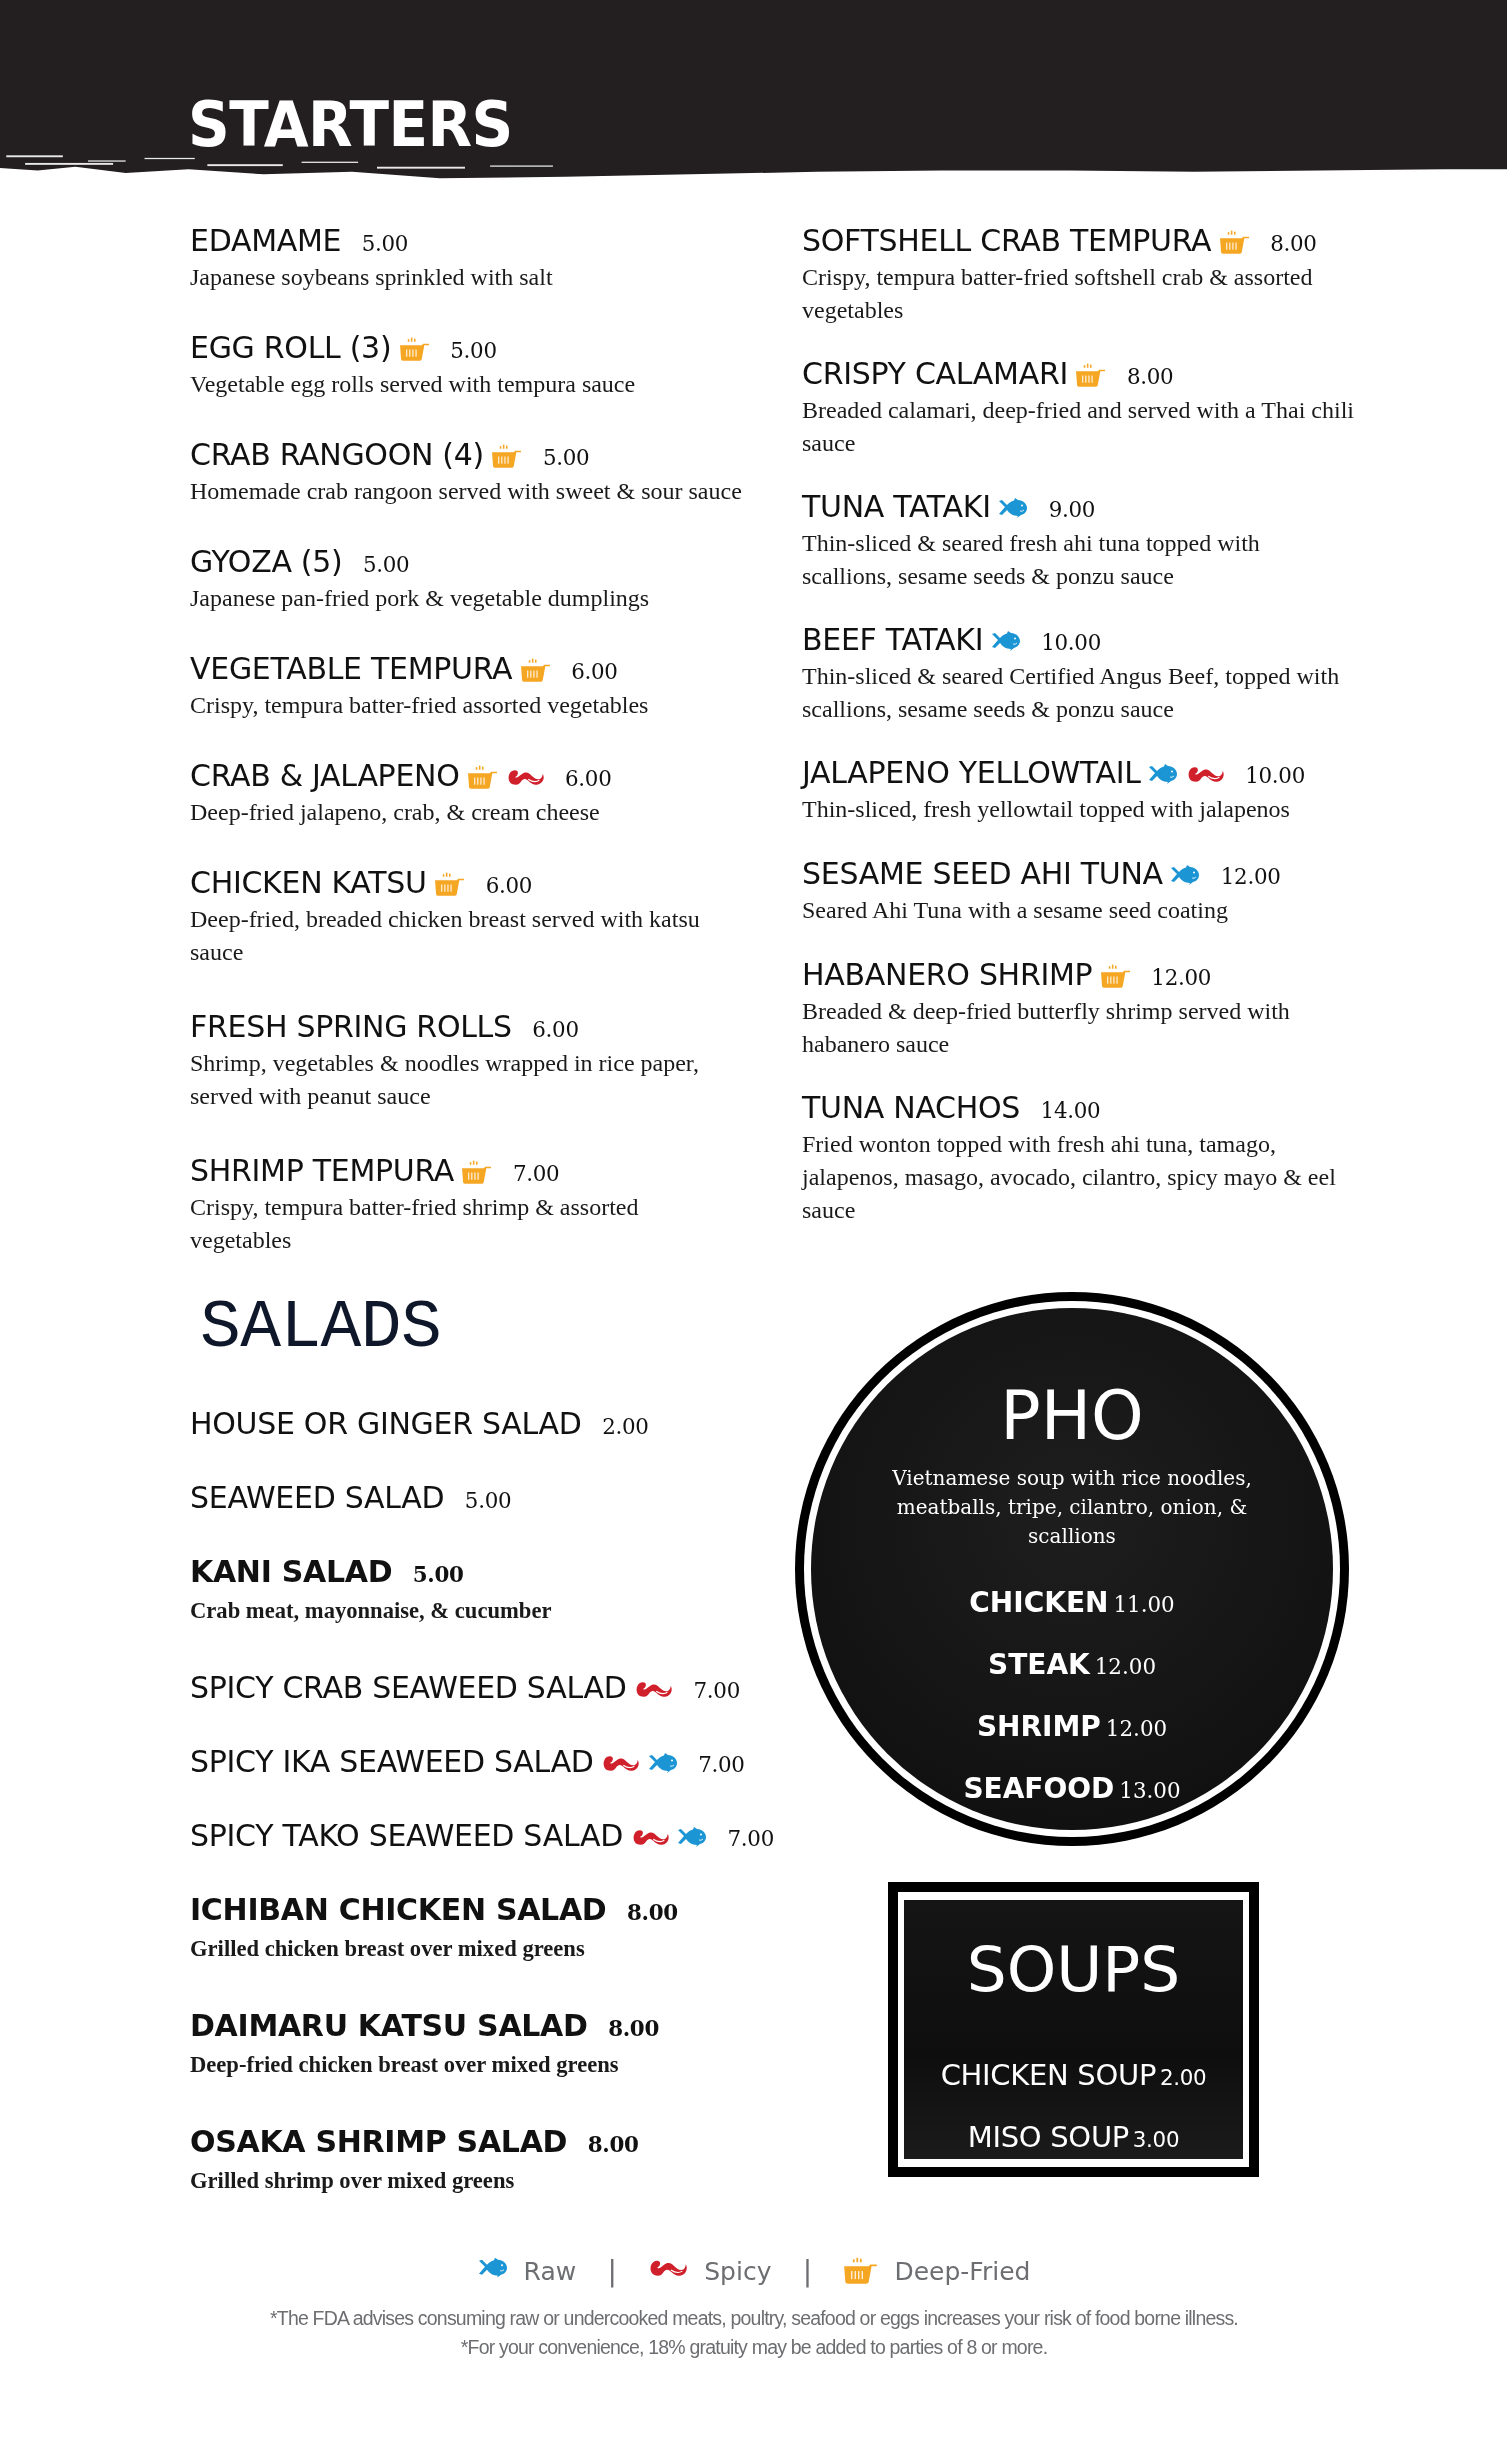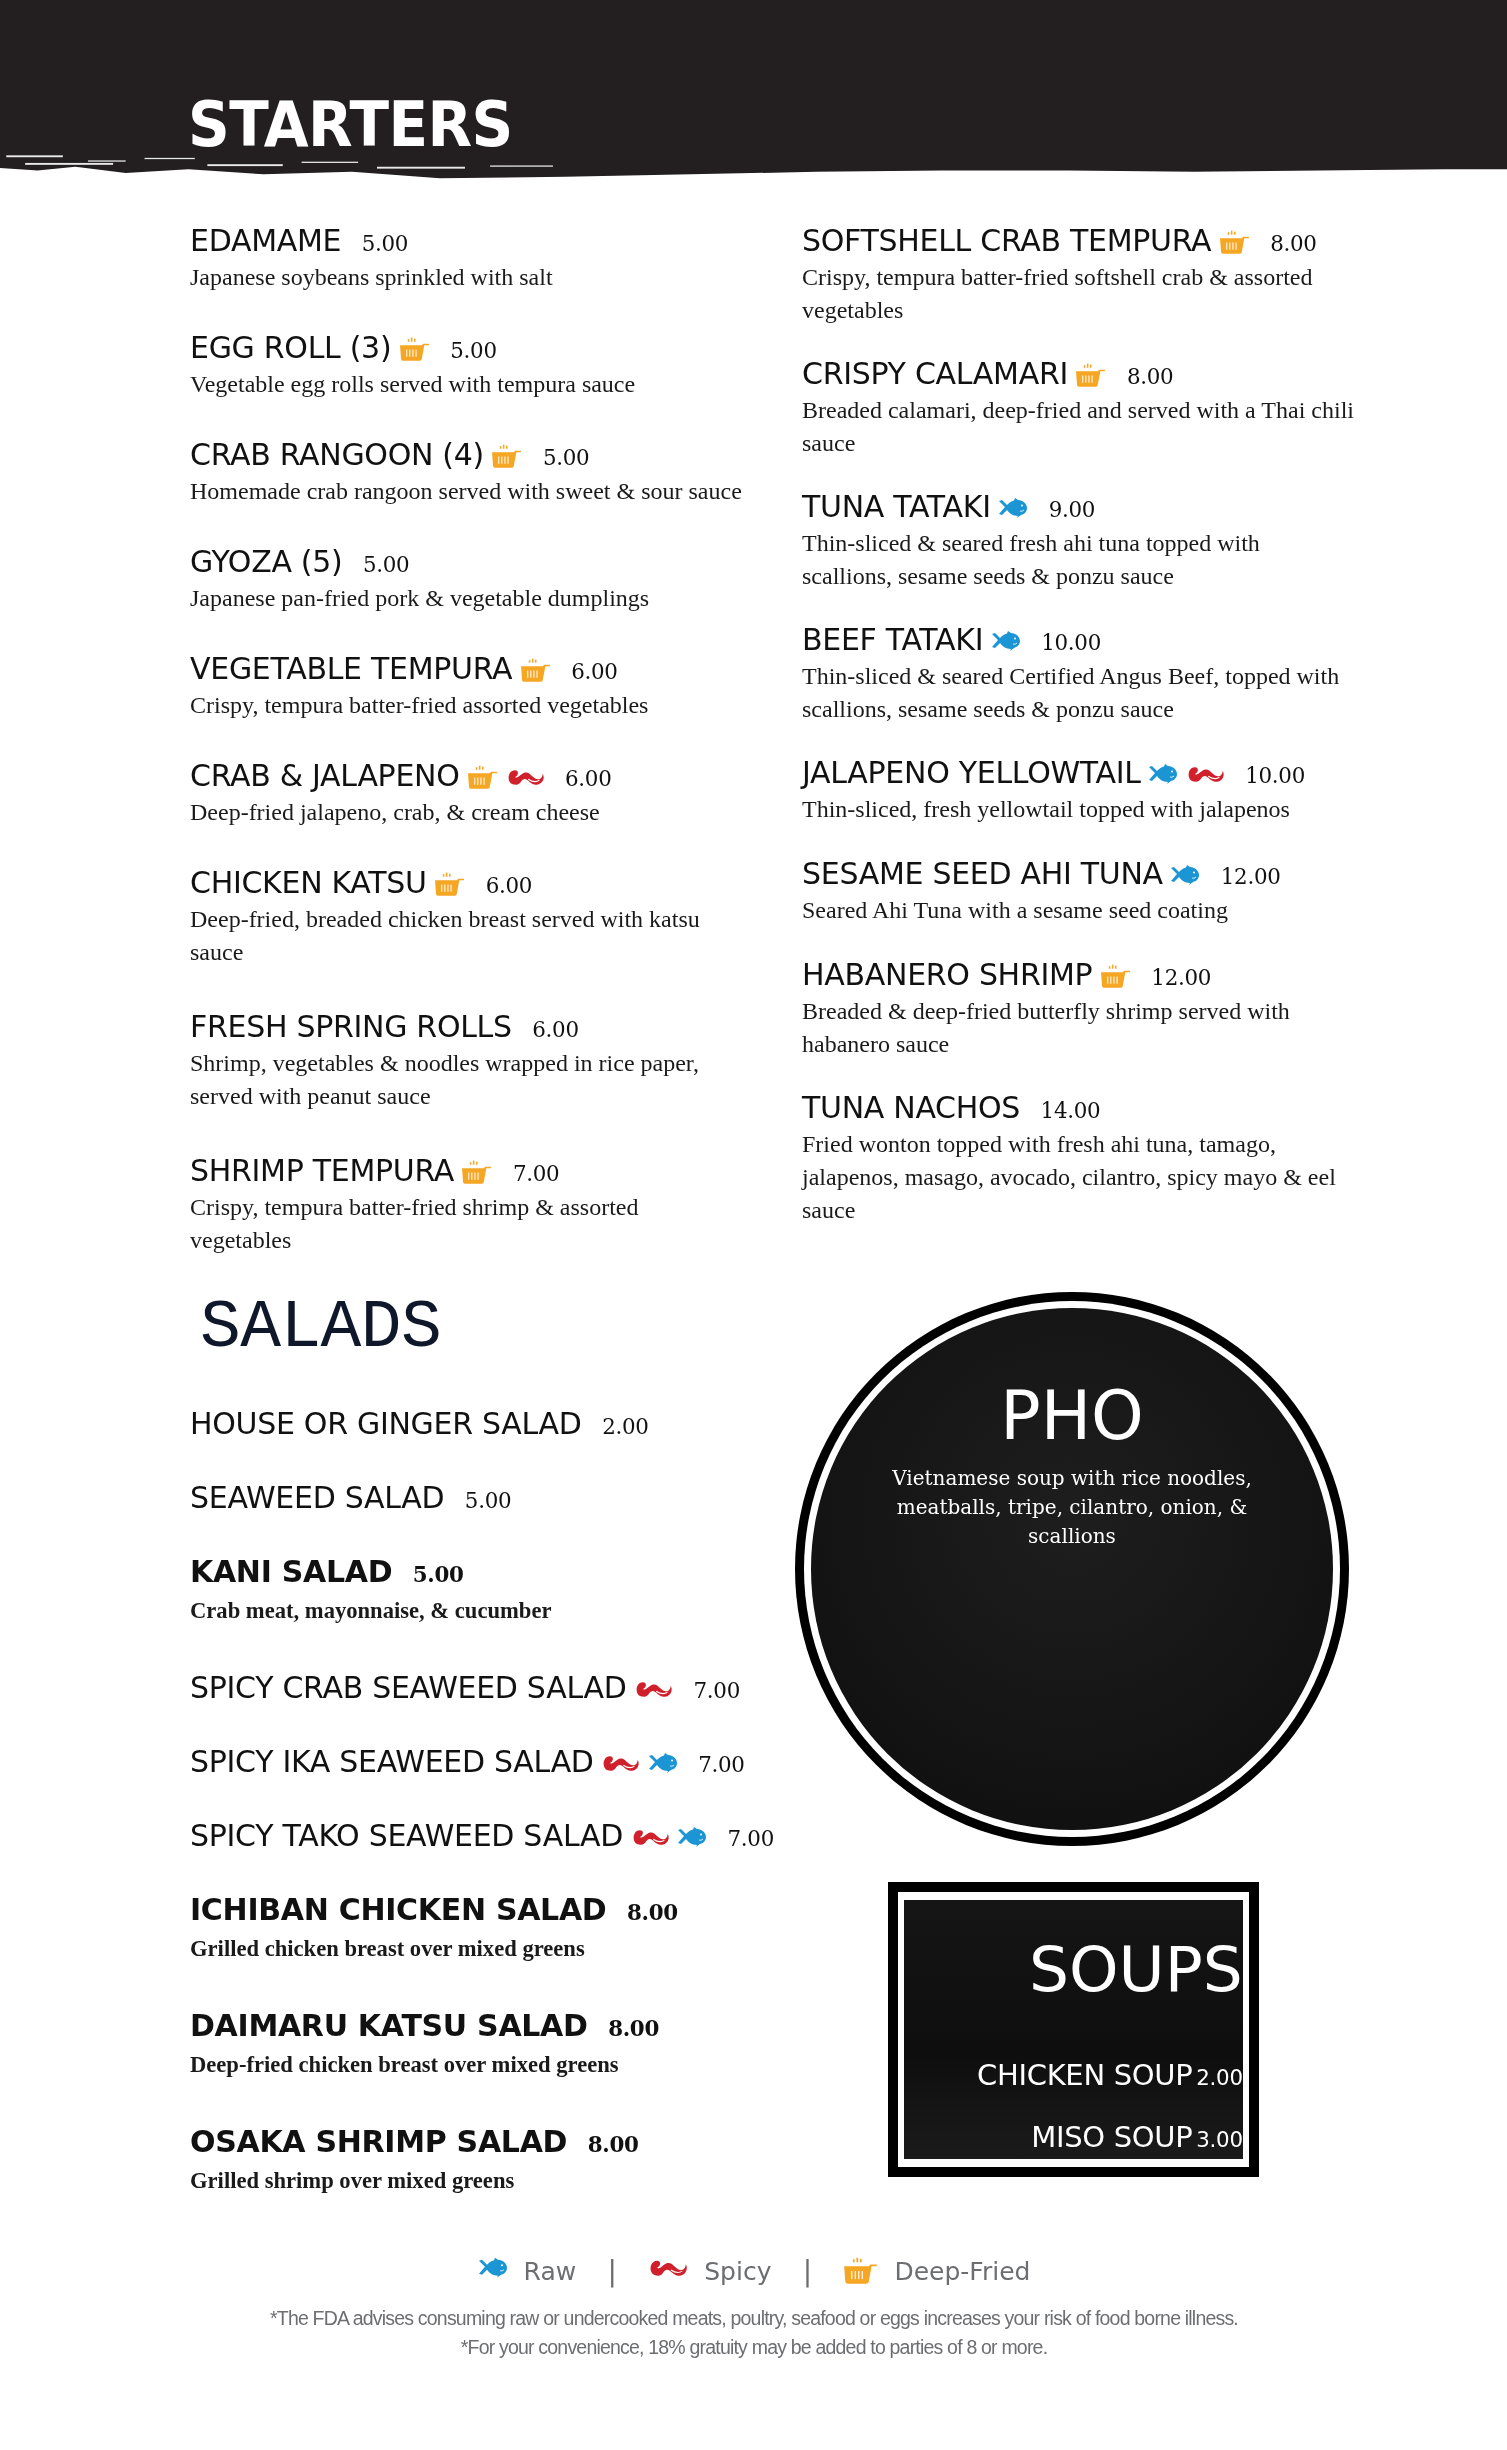--- a/index.html
+++ b/index.html
@@ -88,21 +88,21 @@
   .soups-box {
     position: absolute; left: 888px; top: 1882px; width: 371px; height: 295px;
     background: #000;
   }
   .soups-box .ring {
     position: absolute; left: 10px; top: 10px; right: 10px; bottom: 10px; background: #fff;
   }
   .soups-box .inner {
     position: absolute; left: 16.3px; top: 17.6px; right: 16.3px; bottom: 17.6px;
     background: linear-gradient(180deg, #151515 0%, #0e0e0e 60%, #1b1b1b 100%);
-    text-align: right; color: #fff;
+    text-align: center; color: #fff;
   }
   .soups-title {
     position: absolute; left: 0; right: 0; top: 38px;
     font-family: "DejaVu Sans", sans-serif; font-size: 63px; line-height: 1; color: #fff;
   }
   .soups-options { position: absolute; left: 0; right: 0; top: 144px; }
   .soup-option {
     height: 62px; font-family: "DejaVu Sans", sans-serif; font-size: 29px; line-height: 62px;
     color: #fff; letter-spacing: -0.3px;
   }
@@ -410,20 +410,26 @@
       </div>
       <div class="item-desc">Grilled shrimp over mixed greens</div>
     </div>
   </div>
 
 <div class="pho-circle">
   <div class="ring"></div>
   <div class="inner">
     <div class="pho-title">PHO</div>
     <div class="pho-desc">Vietnamese soup with rice noodles, meatballs, tripe, cilantro, onion, &amp; scallions</div>
+    <div class="pho-options">
+      <div class="pho-option"><span>CHICKEN</span><span class="price">11.00</span></div>
+      <div class="pho-option"><span>STEAK</span><span class="price">12.00</span></div>
+      <div class="pho-option"><span>SHRIMP</span><span class="price">12.00</span></div>
+      <div class="pho-option"><span>SEAFOOD</span><span class="price">13.00</span></div>
+    </div>
   </div>
 </div>
 
 <div class="soups-box">
   <div class="ring"></div>
   <div class="inner">
     <div class="soups-title">SOUPS</div>
     <div class="soups-options">
       <div class="soup-option"><span>CHICKEN SOUP</span><span class="price">2.00</span></div>
       <div class="soup-option"><span>MISO SOUP</span><span class="price">3.00</span></div>

